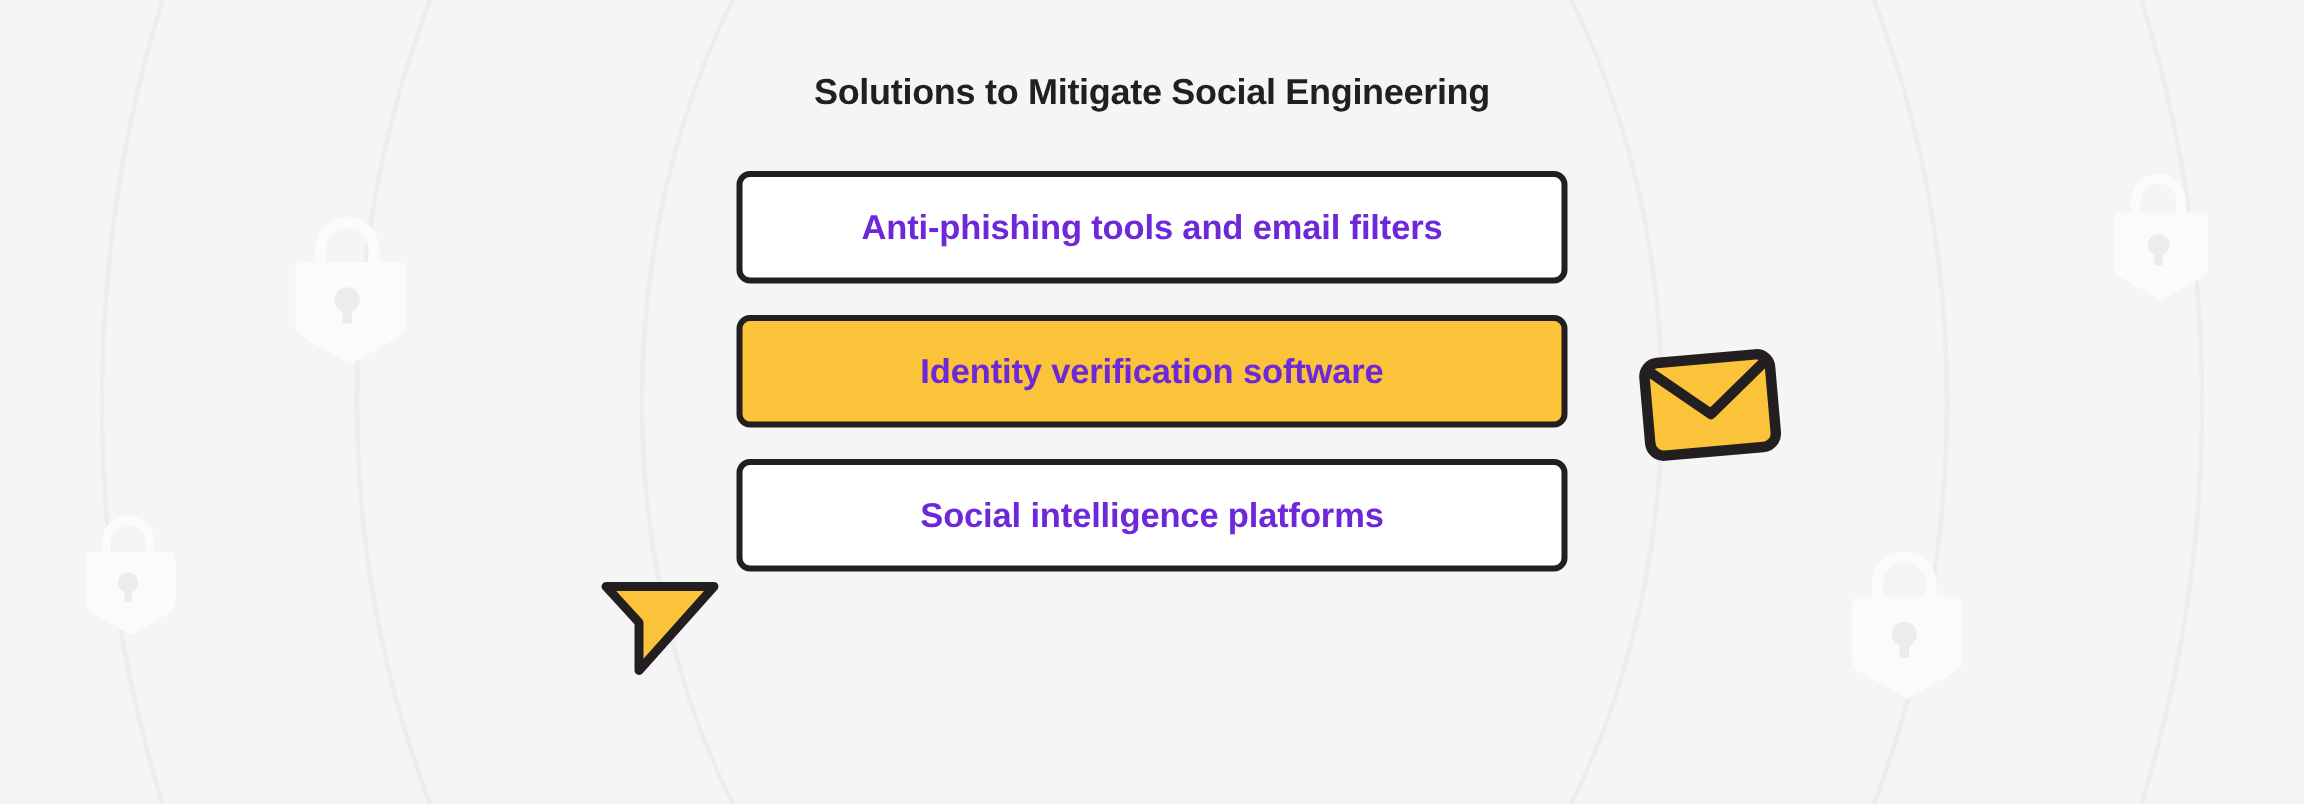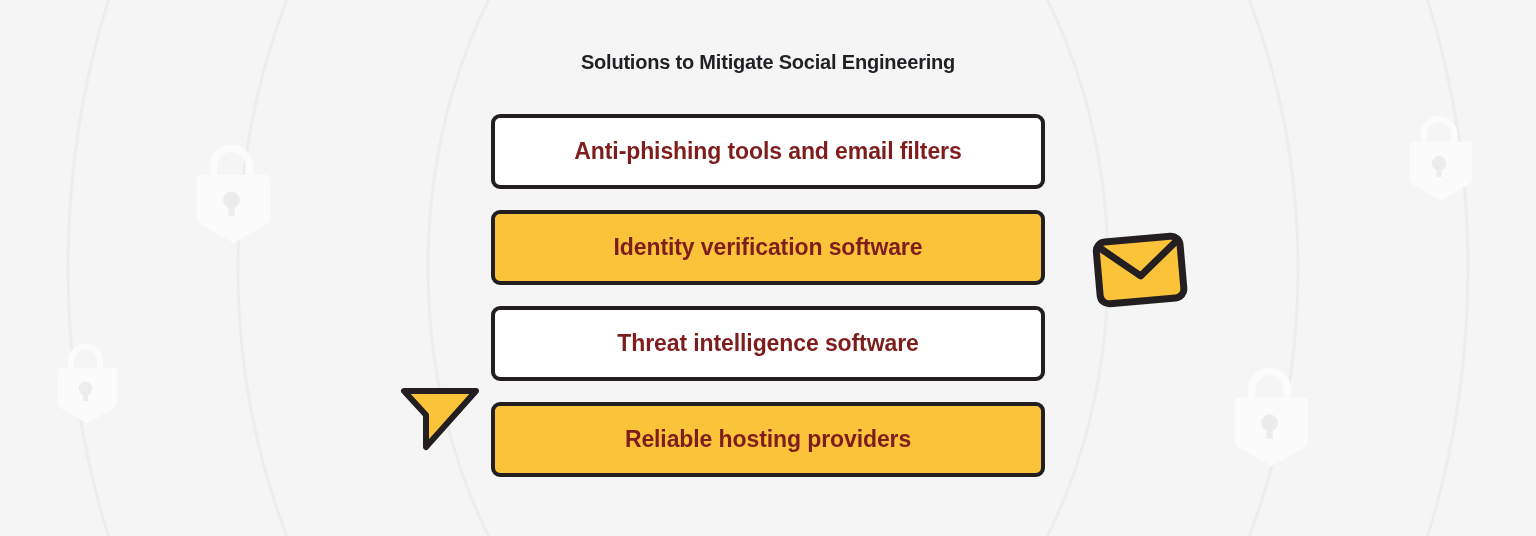--- a/index.html
+++ b/index.html
@@ -31,21 +31,21 @@
     pointer-events: none;
   }
 
   
   #page-title {
     position: absolute;
     top: 40px;
     left: 0;
     width: 1536px;
     text-align: center;
-    font-size: 20px;
+    font-size: 24px;
     font-weight: bold;
     color: #201f23;
     letter-spacing: -0.2px;
     line-height: 44px;
   }
 
   
   #solution-list {
     position: absolute;
     left: 491px;
@@ -58,21 +58,21 @@
     width: 554px;
     height: 75px;
     margin-bottom: 21px;
     border: 4px solid #231f20;
     border-radius: 9px;
     display: flex;
     align-items: center;
     justify-content: center;
     font-size: 23px;
     font-weight: bold;
-    color: #7f1d1d;
+    color: #6d28d9;
     letter-spacing: -0.1px;
   }
   .solution-box:last-child { margin-bottom: 0; }
   .solution-box.fill-white  { background: #ffffff; }
   .solution-box.fill-yellow { background: #fac33a; justify-content: center; }
 
   
   #envelope-icon {
     position: absolute;
     left: 1086px;
@@ -139,26 +139,23 @@
 
     <div class="solution-box fill-white">
       <span>Anti-phishing tools and email filters</span>
     </div>
 
     <div class="solution-box fill-yellow">
       <span>Identity verification software</span>
     </div>
 
     <div class="solution-box fill-white">
-      <span>Threat intelligence software</span>
+      <span>Social intelligence platforms</span>
     </div>
 
-    <div class="solution-box fill-yellow">
-      <span>Reliable hosting providers</span>
-    </div>
   </div>
 
   <svg id="envelope-icon" viewBox="0 0 108 100" width="108" height="100" xmlns="http://www.w3.org/2000/svg">
     <g transform="rotate(-5 54 50)">
       <rect x="12" y="20" width="84" height="62" rx="9" ry="9" fill="#fac33a" stroke="#231f20" stroke-width="7"></rect>
       <path d="M15 25 L54 57 L93 25" fill="none" stroke="#231f20" stroke-width="7" stroke-linecap="round" stroke-linejoin="round"></path>
     </g>
   </svg>
 
   <svg id="send-arrow-icon" viewBox="0 0 88 72" width="88" height="72" xmlns="http://www.w3.org/2000/svg">

